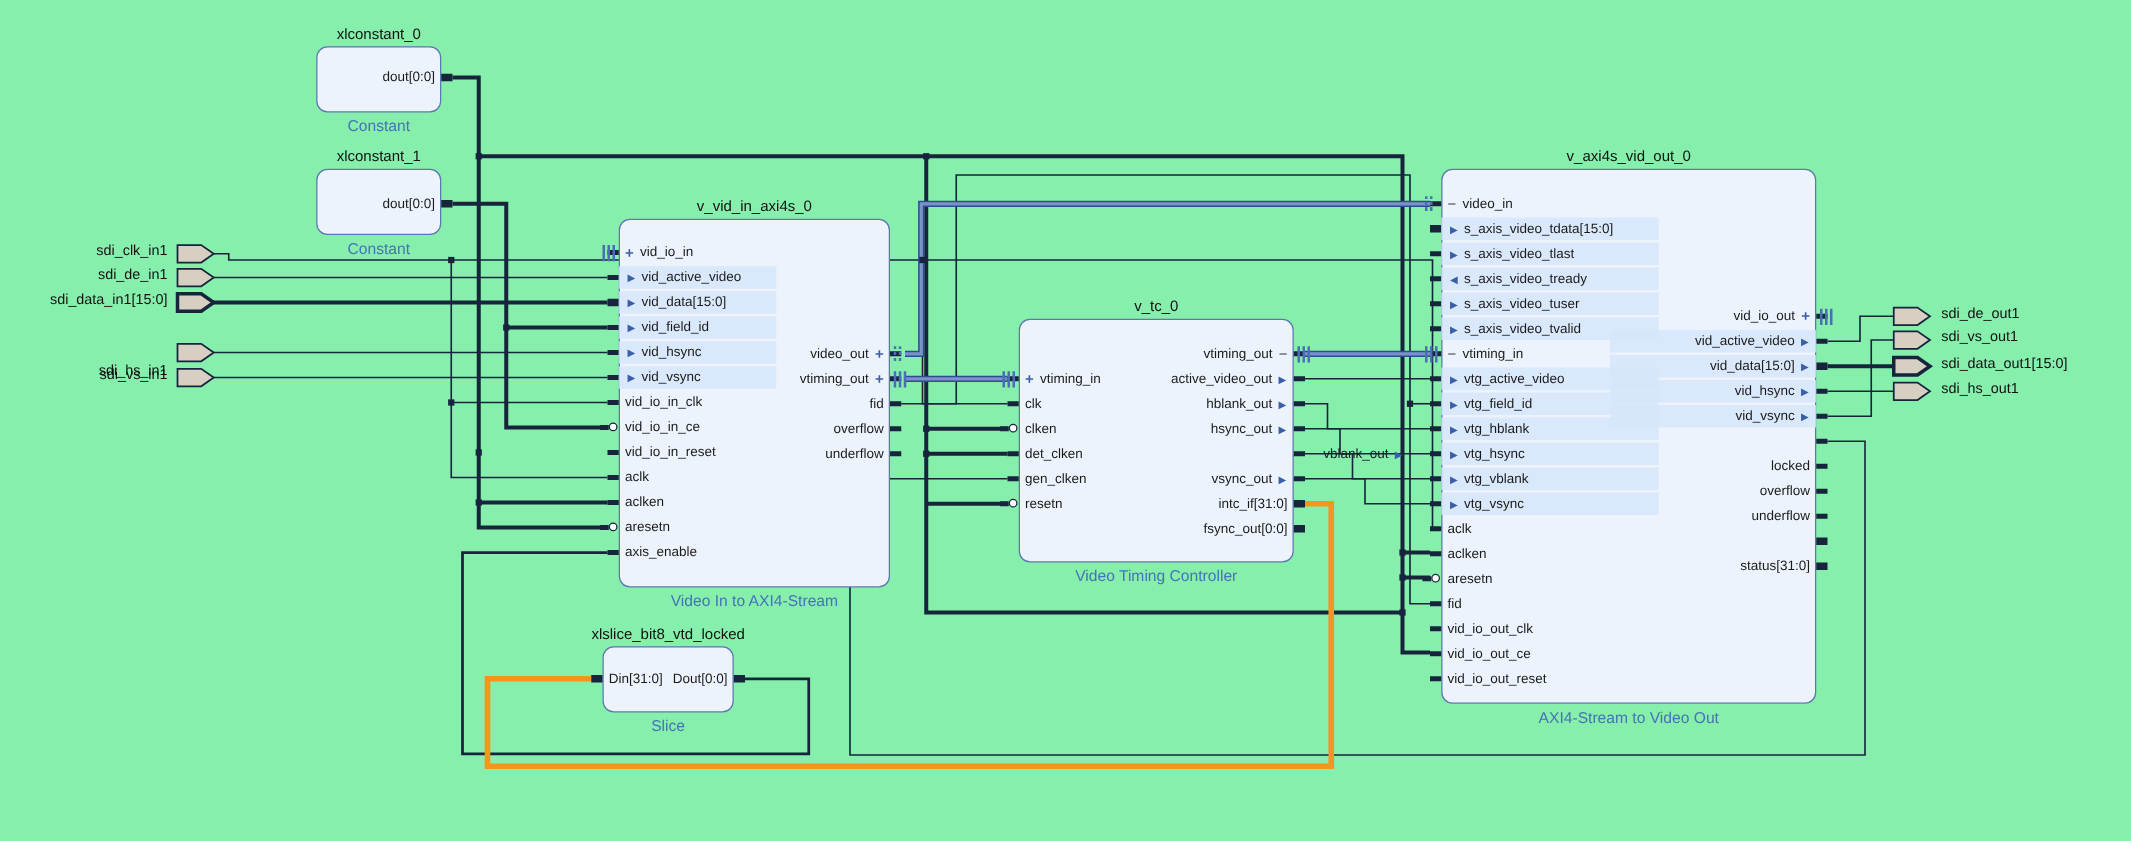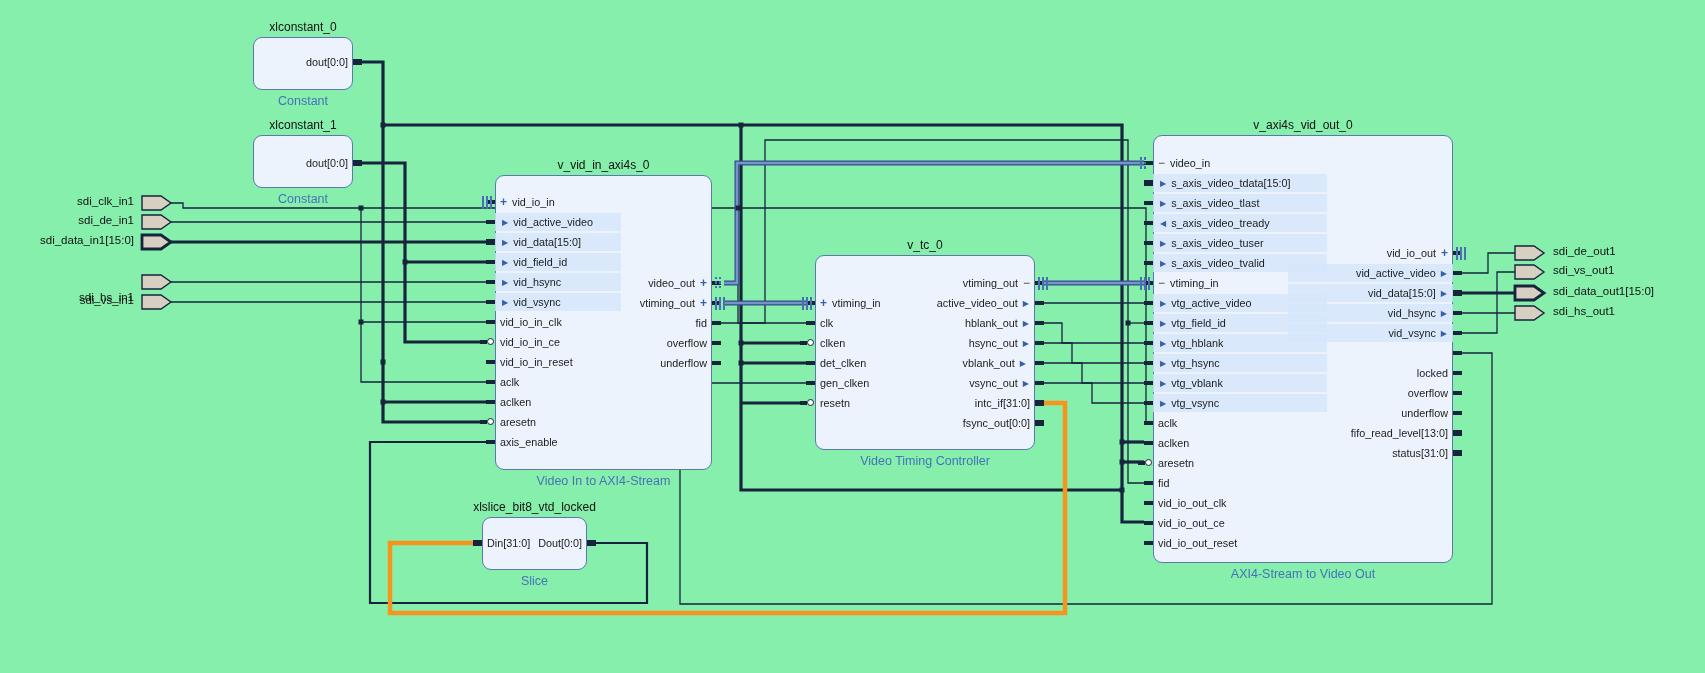--- a/index.html
+++ b/index.html
@@ -273,21 +273,21 @@
     <div class="port-row right" style="left: 815px; top: 313px; width: 220px;">
       <span class="plabel">hblank_out</span>
       <span class="arrow">▶</span>
     </div>
     <div class="stub" style="left: 1035px; top: 321.4px; width: 9px; height: 3.2px;"></div>
     <div class="port-row right" style="left: 815px; top: 333px; width: 220px;">
       <span class="plabel">hsync_out</span>
       <span class="arrow">▶</span>
     </div>
     <div class="stub" style="left: 1035px; top: 341.4px; width: 9px; height: 3.2px;"></div>
-    <div class="port-row right" style="left: 768px; top: 353px; width: 264px;">
+    <div class="port-row right" style="left: 864px; top: 353px; width: 264px;">
       <span class="plabel">vblank_out</span>
       <span class="arrow">▶</span>
     </div>
     <div class="stub" style="left: 1035px; top: 361.4px; width: 9px; height: 3.2px;"></div>
     <div class="port-row right" style="left: 815px; top: 373px; width: 220px;">
       <span class="plabel">vsync_out</span>
       <span class="arrow">▶</span>
     </div>
     <div class="stub" style="left: 1035px; top: 381.4px; width: 9px; height: 3.2px;"></div>
     <div class="port-row right" style="left: 815px; top: 393px; width: 220px;">
@@ -455,23 +455,20 @@
     </div>
     <div class="stub" style="left: 1453px; top: 371.4px; width: 9px; height: 3.2px;"></div>
     <div class="port-row right" style="left: 1153px; top: 383px; width: 300px;">
       <span class="plabel">overflow</span>
     </div>
     <div class="stub" style="left: 1453px; top: 391.4px; width: 9px; height: 3.2px;"></div>
     <div class="port-row right" style="left: 1153px; top: 403px; width: 300px;">
       <span class="plabel">underflow</span>
     </div>
     <div class="stub" style="left: 1453px; top: 411.4px; width: 9px; height: 3.2px;"></div>
-    <div class="port-row right" style="left: 1153px; top: 423px; width: 300px;">
-      <span class="plabel">fifo_read_level[13:0]</span>
-    </div>
     <div class="stub" style="left: 1453px; top: 430px; width: 9px; height: 6px;"></div>
     <div class="port-row right" style="left: 1153px; top: 443px; width: 300px;">
       <span class="plabel">status[31:0]</span>
     </div>
     <div class="stub" style="left: 1453px; top: 450px; width: 9px; height: 6px;"></div>
     <div class="blk" style="left: 482px; top: 517px; width: 105px; height: 53px;"></div>
     <div class="blk-title" style="left: 534.5px; top: 500px;">xlslice_bit8_vtd_locked</div>
     <div class="blk-caption" style="left: 534.5px; top: 574px;">Slice</div>
     <div class="port-row left" style="left: 482px; top: 533px; width: 105px;">
       <span class="plabel">Din[31:0]</span>

